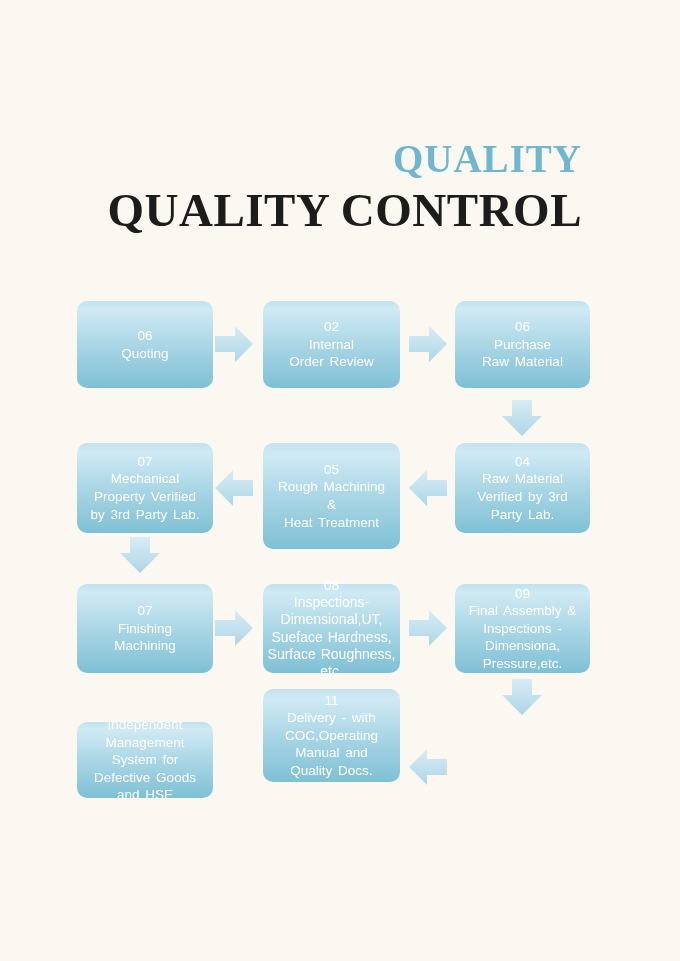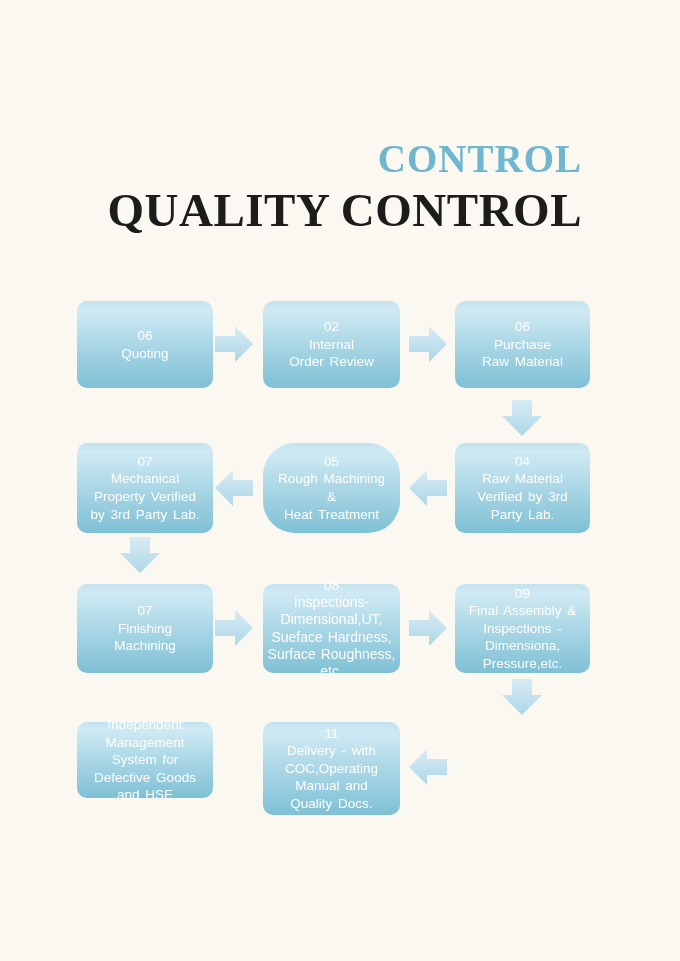--- a/index.html
+++ b/index.html
@@ -86,21 +86,21 @@
   <svg class="hidden-defs" aria-hidden="true">
     <defs>
       <linearGradient id="arrowGrad" x1="0" y1="0" x2="0" y2="1">
         <stop offset="0" stop-color="#d8ecf5"></stop>
         <stop offset="1" stop-color="#aed6e6"></stop>
       </linearGradient>
     </defs>
   </svg>
 
   <div class="title-block">
-    <div class="title-line1">CONTROL</div>
+    <div class="title-line1">QUALITY</div>
     <div class="title-line2">QUALITY CONTROL</div>
   </div>
 
   <div class="flow-box" style="left:77px; top:301px; height:87px;">
     <div class="step-num">06</div>
     <div class="step-label">Quoting</div>
   </div>
   <svg class="arrow" style="left:215px; top:326px;" width="38" height="36" viewBox="0 0 38 36">
     <path d="M0 10 H20 V0 L38 18 L20 36 V26 H0 Z" fill="url(#arrowGrad)"></path>
   </svg>
@@ -124,21 +124,21 @@
 
   <div class="flow-box" style="left:455px; top:443px; width:135px; height:90px;">
     <div class="step-num">04</div>
     <div class="step-label">Raw Material
 Verified by 3rd
 Party Lab.</div>
   </div>
   <svg class="arrow" style="left:409px; top:470px;" width="38" height="36" viewBox="0 0 38 36">
     <path d="M38 10 H18 V0 L0 18 L18 36 V26 H38 Z" fill="url(#arrowGrad)"></path>
   </svg>
-  <div class="flow-box" style="left:263px; top:443px; width:137px; height:90px;border-radius:32px;">
+  <div class="flow-box" style="left:263px; top:443px; width:137px; height:106px;">
     <div class="step-num">05</div>
     <div class="step-label">Rough Machining
 &amp;
 Heat Treatment</div>
   </div>
   <svg class="arrow" style="left:215px; top:470px;" width="38" height="36" viewBox="0 0 38 36">
     <path d="M38 10 H18 V0 L0 18 L18 36 V26 H38 Z" fill="url(#arrowGrad)"></path>
   </svg>
   <div class="flow-box" style="left:77px; top:443px; height:90px;">
     <div class="step-num">07</div>
@@ -178,21 +178,21 @@
 Pressure,etc.</div>
   </div>
 
   <svg class="arrow" style="left:502px; top:679px;" width="40" height="36" viewBox="0 0 40 36">
     <path d="M10 0 H30 V16 H40 L20 36 L0 16 H10 Z" fill="url(#arrowGrad)"></path>
   </svg>
 
   <svg class="arrow" style="left:409px; top:749px;" width="38" height="36" viewBox="0 0 38 36">
     <path d="M38 10 H18 V0 L0 18 L18 36 V26 H38 Z" fill="url(#arrowGrad)"></path>
   </svg>
-  <div class="flow-box" style="left:263px; top:722px; width:137px; height:93px;">
+  <div class="flow-box" style="left:263px; top:689px; width:137px; height:93px;">
     <div class="step-num">11</div>
     <div class="step-label">Delivery - with
 COC,Operating
 Manual and
 Quality Docs.</div>
   </div>
   <div class="flow-box" style="left:77px; top:722px; height:76px;">
     <div class="step-num"></div>
     <div class="step-label">Independent
 Management

